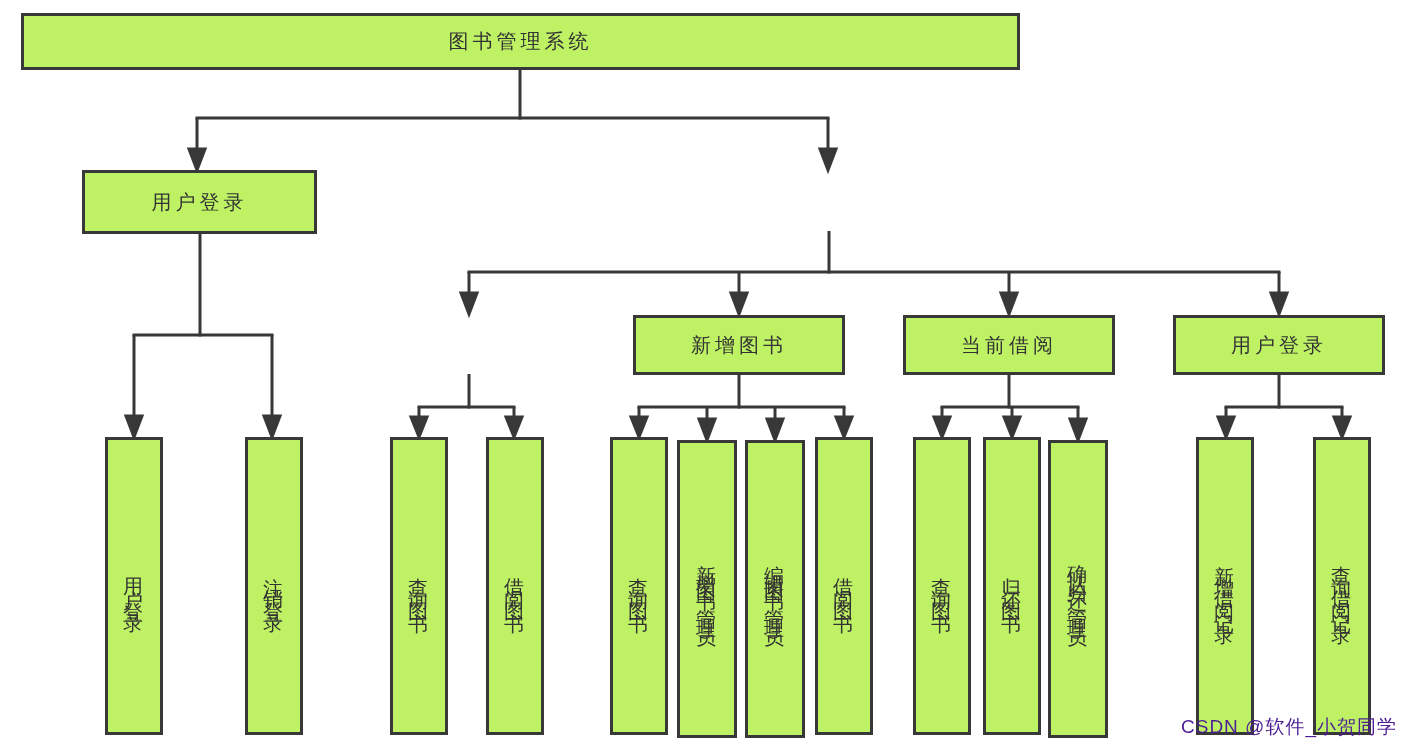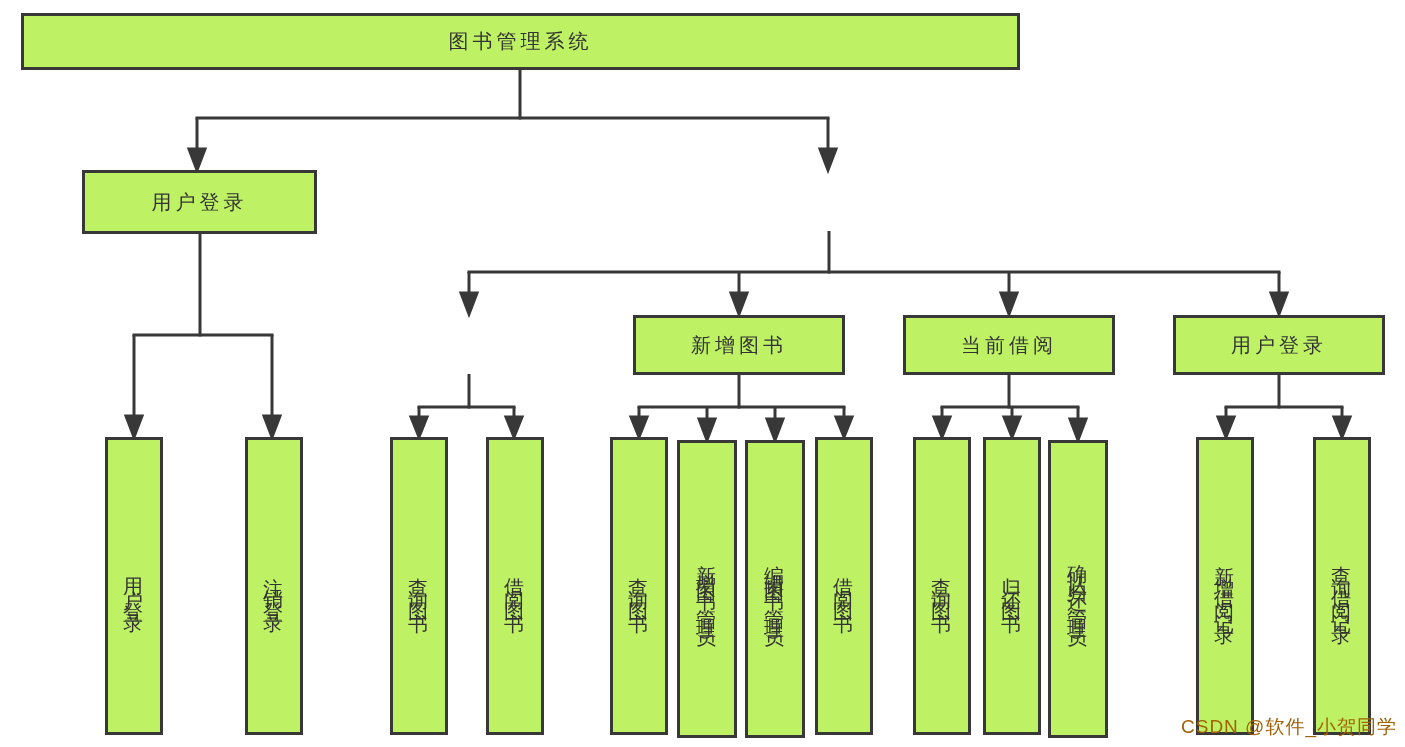--- a/index.html
+++ b/index.html
@@ -14,21 +14,21 @@
     box-sizing:border-box;display:flex;align-items:center;justify-content:center;
     font-size:20px;letter-spacing:4px;color:#333333;white-space:nowrap;z-index:2;
   }
   .vbox{
     writing-mode:vertical-rl;text-orientation:mixed;
     letter-spacing:12px;white-space:normal;
   }
   .vbox.dense{letter-spacing:9px;}
   .watermark{
     position:absolute;left:1181px;top:714px;z-index:5;
-    font-size:19px;letter-spacing:1px;color:#a16207;white-space:nowrap;
+    font-size:19px;letter-spacing:1px;color:#4c1d95;white-space:nowrap;
   }
 </style>
 </head>
 <body>
 
 <div id="stage">
 
   <svg class="connectors" width="1405" height="747" viewBox="0 0 1405 747">
     <g stroke="#383838" stroke-width="3" fill="#383838">
 

